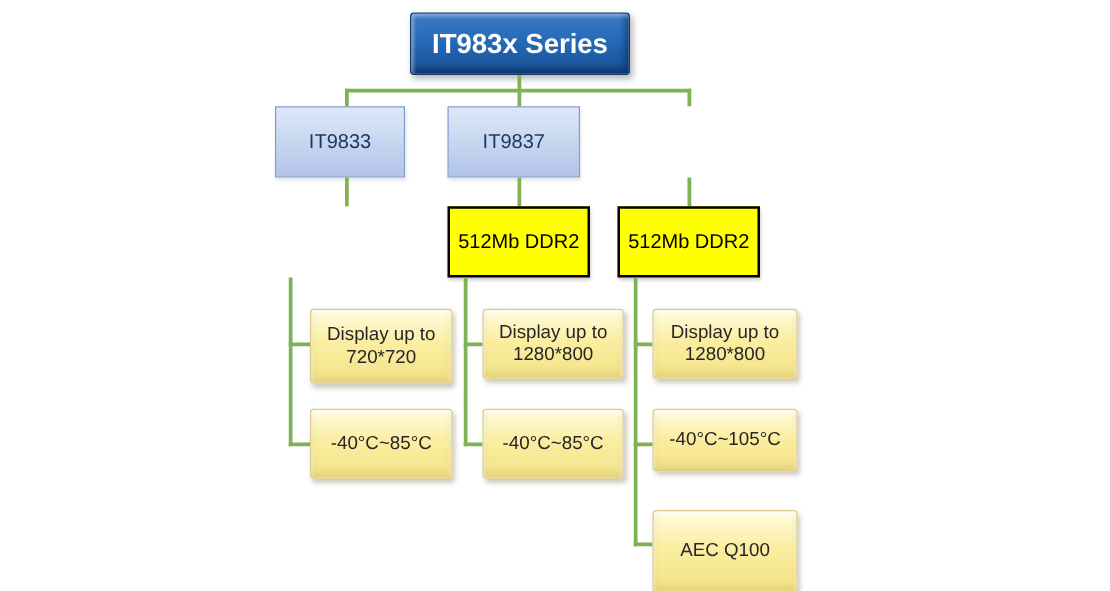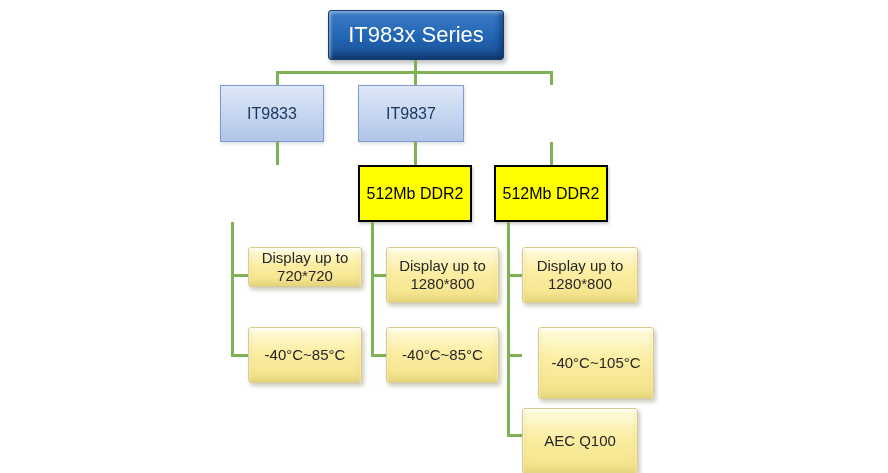--- a/index.html
+++ b/index.html
@@ -27,21 +27,21 @@
     line-height: 1.22;
   }
 
   
   .root {
     background: linear-gradient(180deg, #3B7CC6 0%, var(--root-fill, #2265B2) 55%, #184F92 100%);
     border: 1px solid #123C68;
     border-radius: 3px;
     color: var(--root-text, #FFFFFF);
     font-size: 22px;
-    font-weight: normal;
+    font-weight: bold;
     box-shadow:
       inset 2px 2px 3px rgba(255,255,255,0.40),
       inset -3px -4px 6px rgba(0,20,60,0.45),
       2px 3px 5px rgba(0,0,0,0.28);
   }
 
   
   .blue {
     background: linear-gradient(180deg, #DEE7F7 0%, var(--branch-blue-fill, #C5D5F0) 55%, #B1C4E8 100%);
     border: 1px solid var(--branch-blue-border, #7F9BCC);
@@ -113,23 +113,23 @@
   <div class="vl" style="left:507px; top:222px; width:3px; height:215px;"></div>
 
   <div class="hl" style="left:231px; top:274px; width:17px; height:3px;"></div>
   <div class="hl" style="left:231px; top:354px; width:17px; height:3px;"></div>
   <div class="hl" style="left:371px; top:274px; width:15px; height:3px;"></div>
   <div class="hl" style="left:371px; top:354px; width:15px; height:3px;"></div>
   <div class="hl" style="left:507px; top:274px; width:15px; height:3px;"></div>
   <div class="hl" style="left:507px; top:354px; width:15px; height:3px;"></div>
   <div class="hl" style="left:507px; top:434px; width:15px; height:3px;"></div>
 
-  <div class="box cream" style="left:248px; top:247px; width:114px; height:40px;">Display up to 720*720</div>
+  <div class="box cream" style="left:248px; top:247px; width:114px; height:60px;">Display up to 720*720</div>
   <div class="box cream" style="left:248px; top:327px; width:114px; height:56px;">-40°C~85°C</div>
 
   <div class="box cream" style="left:386px; top:247px; width:113px; height:56px;">Display up to 1280*800</div>
   <div class="box cream" style="left:386px; top:327px; width:113px; height:56px;">-40°C~85°C</div>
 
   <div class="box cream" style="left:522px; top:247px; width:116px; height:56px;">Display up to 1280*800</div>
-  <div class="box cream" style="left:522px; top:327px; width:116px; height:72px;margin-left:16px;">-40°C~105°C</div>
+  <div class="box cream" style="left:522px; top:327px; width:116px; height:50px;">-40°C~105°C</div>
   <div class="box cream" style="left:522px; top:408px; width:116px; height:66px;">AEC Q100</div>
 
 </div>
 
 </body></html>

